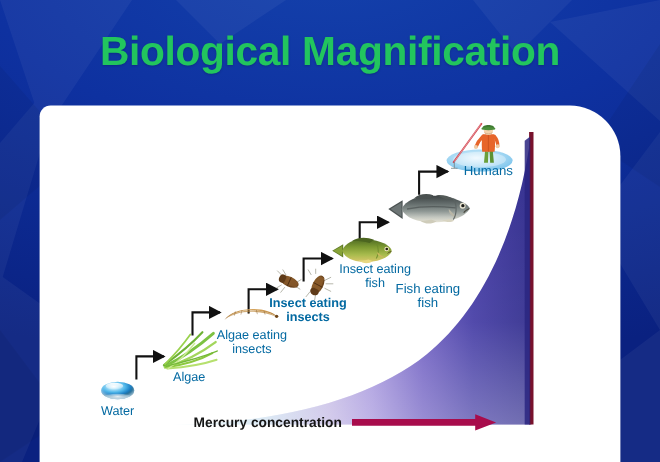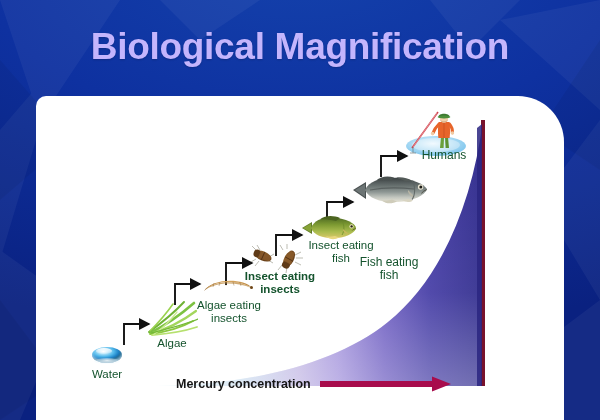--- a/index.html
+++ b/index.html
@@ -13,42 +13,42 @@
   
   .bg{position:absolute;inset:0;
     background:
       radial-gradient(120% 90% at 50% -10%, #1442ac 0%, #0e31a0 45%, #0a2180 100%);
   }
   .bg svg{position:absolute;inset:0;width:600px;height:420px;}
 
   
   .title{
     position:absolute;left:0;right:0;top:26px;
-    text-align:center;color:#c4b5fd;
+    text-align:center;color:#22c55e;
     font-size:37px;font-weight:bold;letter-spacing:-0.3px;
     text-shadow:0 1px 2px rgba(0,0,0,.18);
     white-space:nowrap;
   }
 
   
   .card{
     position:absolute;left:36px;top:96px;width:528px;height:340px;
     background:#ffffff;
     border-top-left-radius:10px;
     border-top-right-radius:46px;
     border-bottom-left-radius:10px;
     border-bottom-right-radius:0px;
     overflow:hidden;
   }
   .figure{position:absolute;inset:0;}
   .figure svg.curve{position:absolute;left:0;top:0;width:528px;height:340px;}
 
   
   .lbl{
-    position:absolute;color:#14532d;font-size:11.5px;line-height:12.6px;
+    position:absolute;color:#0369a1;font-size:11.5px;line-height:12.6px;
     text-align:center;font-family:"Liberation Sans",sans-serif;
   }
   .lbl.big{font-size:12px;line-height:13px;}
 
   
   .org{position:absolute;}
 
   
   .drop{width:30px;height:21px;}
   .drop .body{

